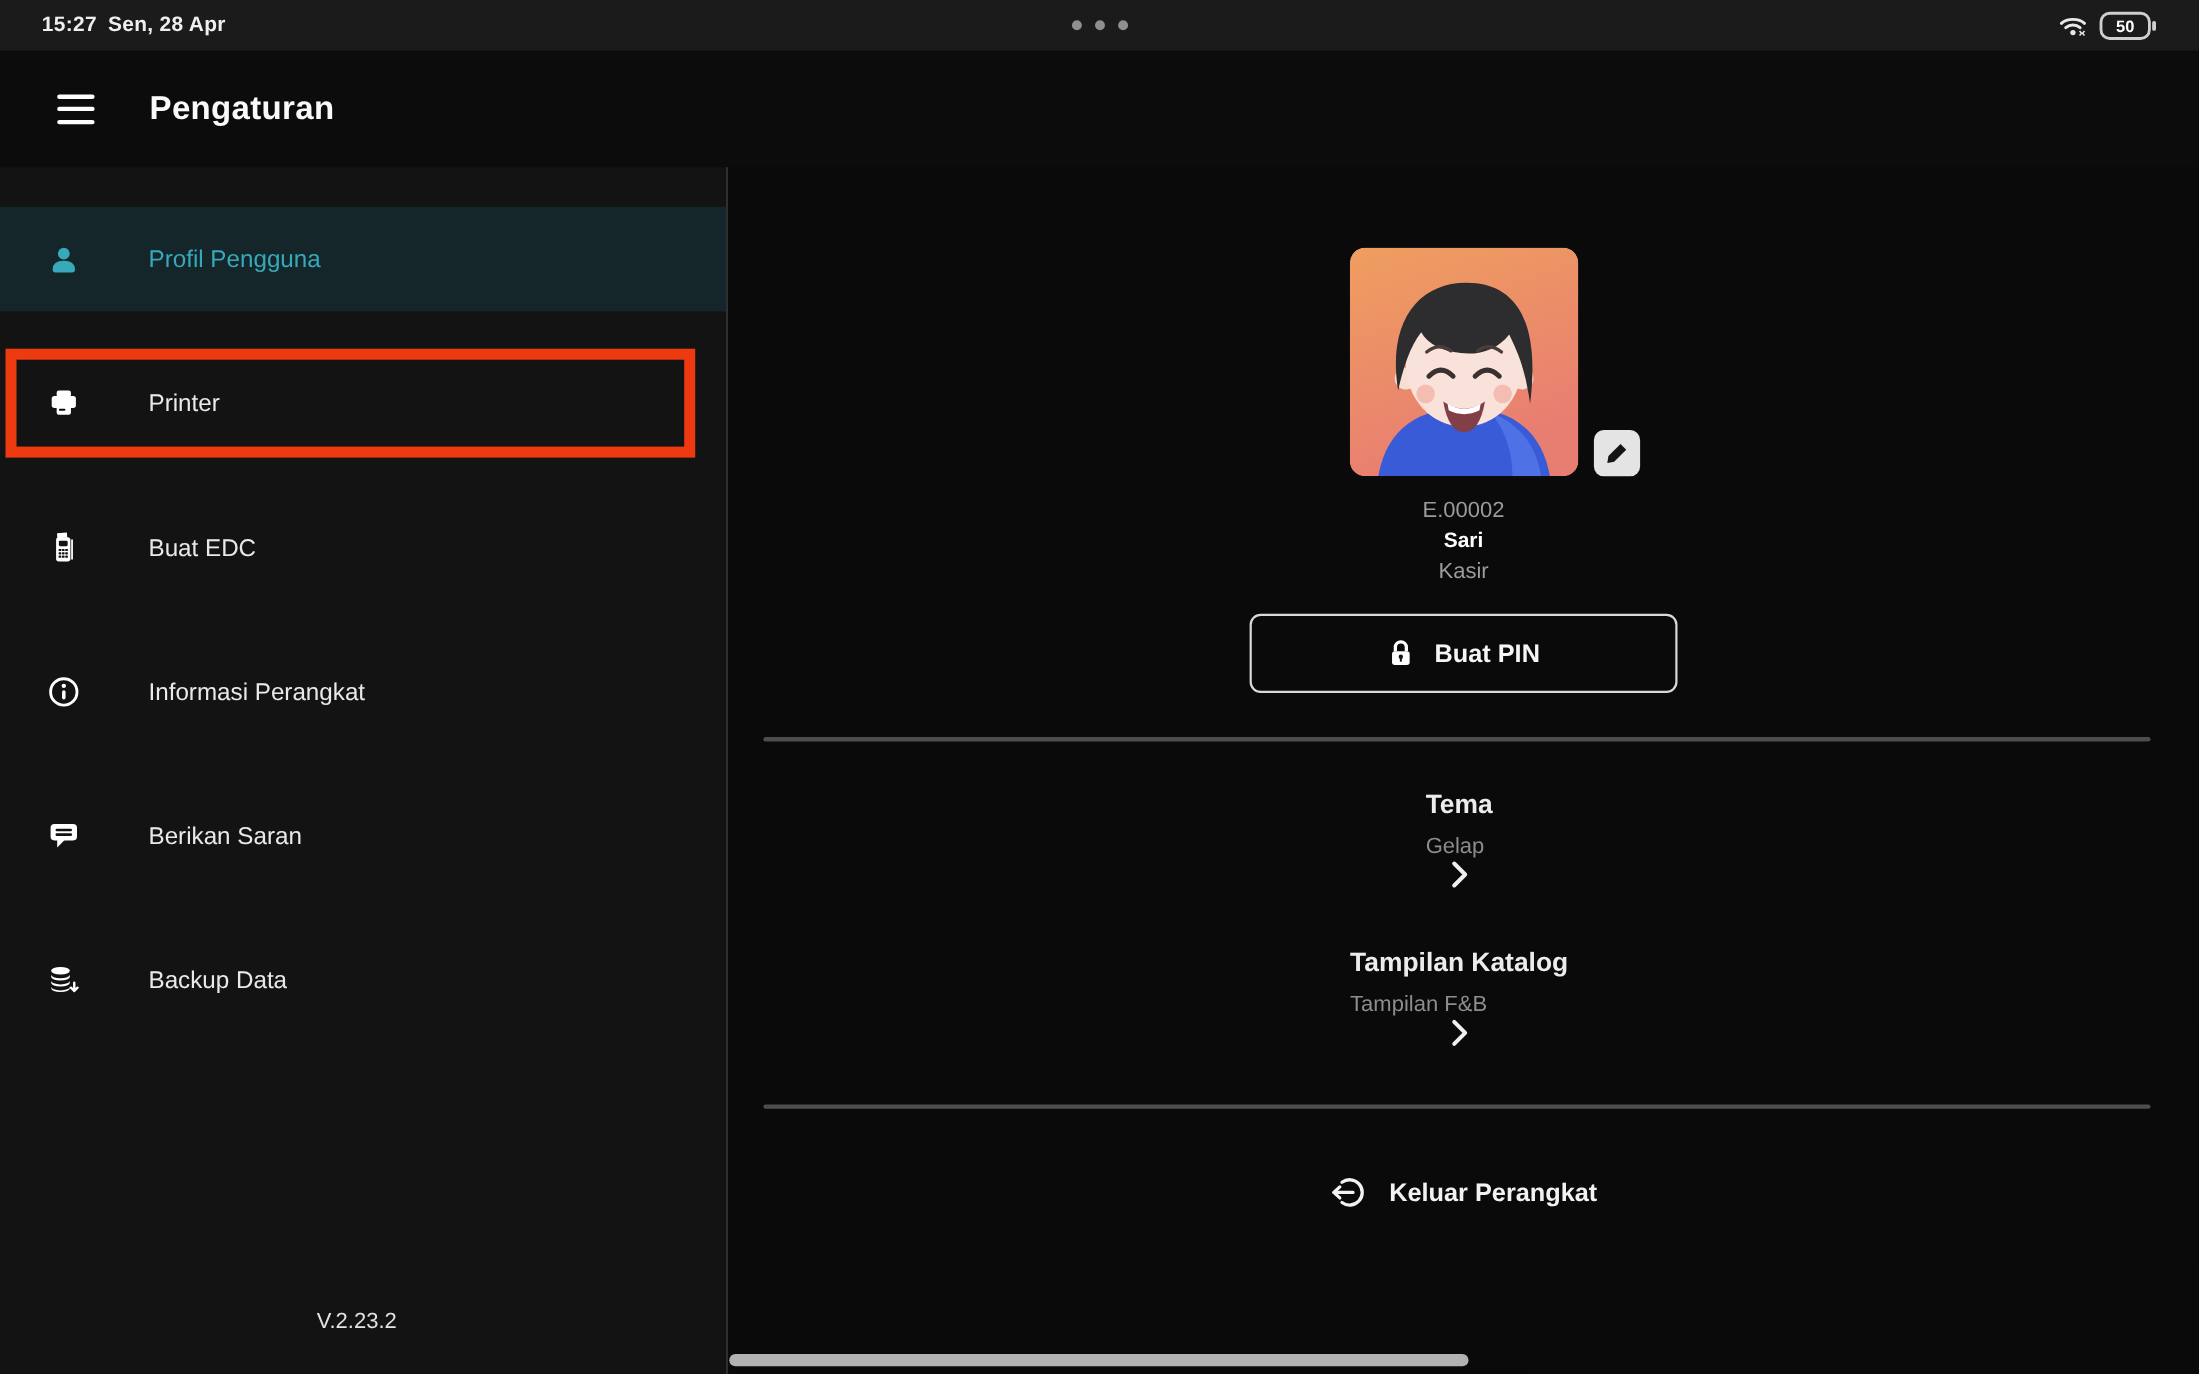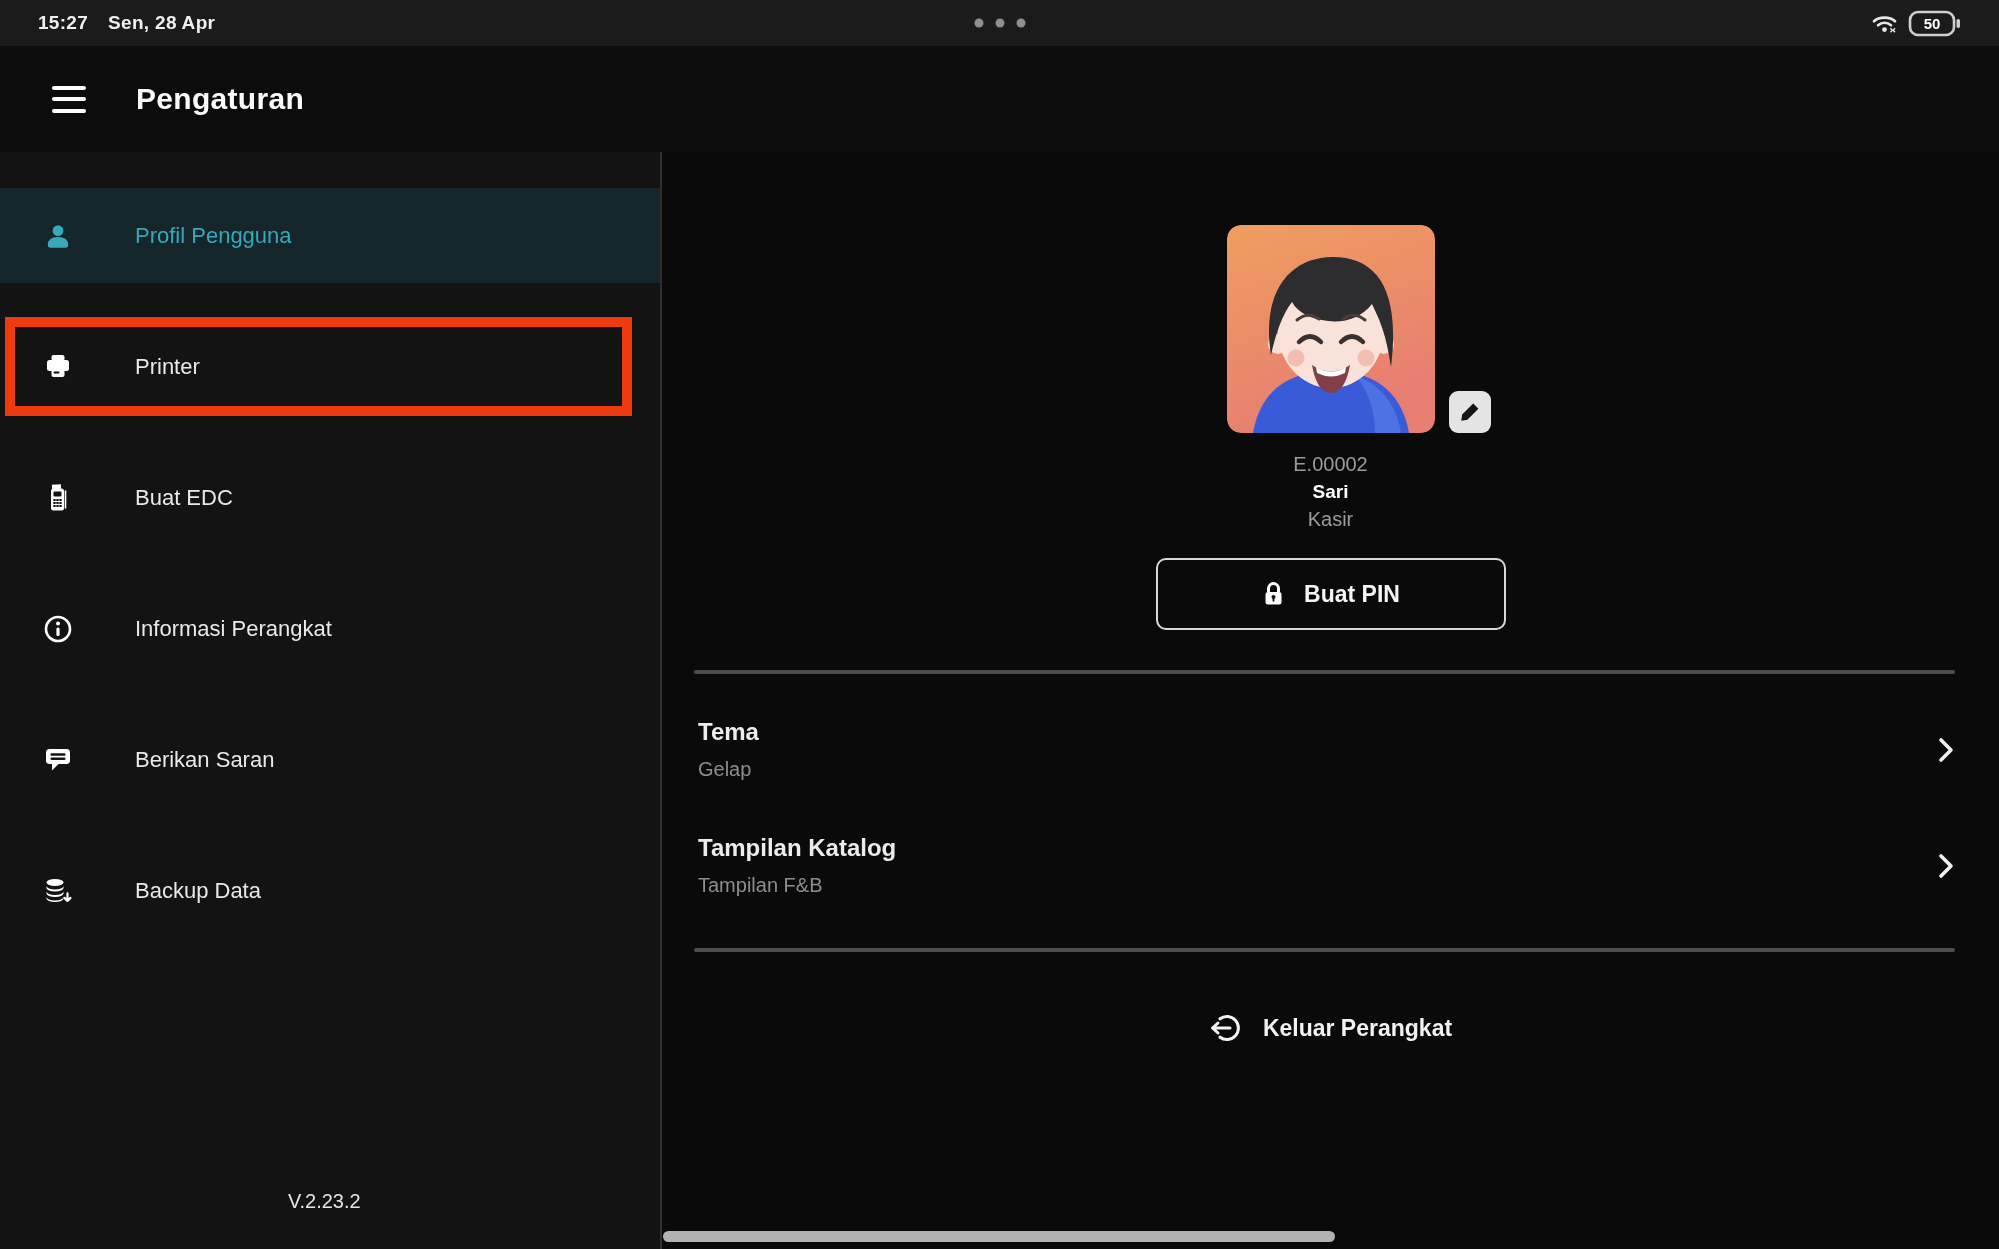--- a/index.html
+++ b/index.html
@@ -7,21 +7,21 @@
   .screen {
     position:relative; width:1999px; height:1249px; overflow:hidden;
     background:#0a0a0a; font-family:"Liberation Sans", sans-serif; color:#f0f0f0;
   }
 
   
   .status-bar {
     position:relative; height:46px; background:#1b1b1b;
     display:flex; align-items:center; padding:0 38px;
   }
-  .status-left { display:flex; align-items:flex-start; gap:20px; }
+  .status-left { display:flex; align-items:flex-start; gap:10px; }
   .status-time, .status-date { font-size:19px; font-weight:bold; color:#efefef; letter-spacing:0.3px; }
   .status-dots { position:absolute; left:50%; top:50%; transform:translate(-50%,-50%); display:flex; gap:12px; }
   .status-dots i { width:9px; height:9px; border-radius:50%; background:#8f8f8f; }
   .status-right { margin-left:auto; display:flex; align-items:center; gap:10px; }
 
   
   .app-header { height:106px; background:#0c0c0c; display:flex; align-items:center; padding-left:52px; }
   .hamburger { width:34px; height:27px; display:flex; flex-direction:column; justify-content:space-between; cursor:pointer; }
   .hamburger i { display:block; height:4px; background:#fff; border-radius:2px; }
   .app-title { margin-left:50px; font-size:30px; font-weight:bold; color:#fafafa; letter-spacing:0.3px; }
@@ -47,31 +47,31 @@
   .avatar-wrap { position:relative; margin-top:73px; width:208px; height:208px; }
   .avatar-img { width:208px; height:208px; border-radius:14px; display:block; }
   .edit-btn {
     position:absolute; right:-56px; bottom:0; width:42px; height:42px;
     background:#e4e4e4; border:none; border-radius:9px; display:flex; align-items:center; justify-content:center; cursor:pointer;
   }
   .employee-id { margin-top:20px; font-size:20px; color:#9b9b9b; }
   .employee-name { margin-top:5px; font-size:19px; font-weight:bold; color:#fff; }
   .employee-role { margin-top:5px; font-size:20px; color:#9b9b9b; }
   .pin-btn {
-    margin-top:27px; width:350px; height:72px; background:transparent;
+    margin-top:27px; width:389px; height:72px; background:transparent;
     border:2px solid #d9d9d9; border-radius:10px; cursor:pointer;
     display:flex; align-items:center; justify-content:center; gap:18px;
   }
   .pin-btn span { font-size:23px; font-weight:bold; color:#f5f5f5; font-family:"Liberation Sans", sans-serif; }
   .divider { align-self:stretch; height:4px; background:#4d4d4d; border-radius:2px; margin:0 44px 0 32px; }
   .divider.d1 { margin-top:40px; }
   .divider.d2 { margin-top:51px; }
 
   .settings { align-self:stretch; padding:0 44px 0 36px; }
-  .setting-row { display:flex; align-items:center; justify-content:space-between; cursor:pointer; }
+  .setting-row { display:flex; align-items:center; justify-content:flex-end; cursor:pointer;flex-direction:column; }
   .setting-row.r1 { margin-top:44px; }
   .setting-row.r2 { margin-top:53px; }
   .setting-title { font-size:24px; font-weight:bold; color:#ececec; }
   .setting-value { margin-top:12px; font-size:20px; color:#8d8d8d; }
 
   .logout-row { margin-top:60px; display:flex; align-items:center; gap:22px; cursor:pointer; }
   .logout-row span { font-size:23px; font-weight:bold; color:#f2f2f2; }
 
   .h-scrollbar { position:absolute; left:1px; bottom:7px; width:672px; height:11px; background:#b2b2b2; border-radius:6px; cursor:grab; }
 

